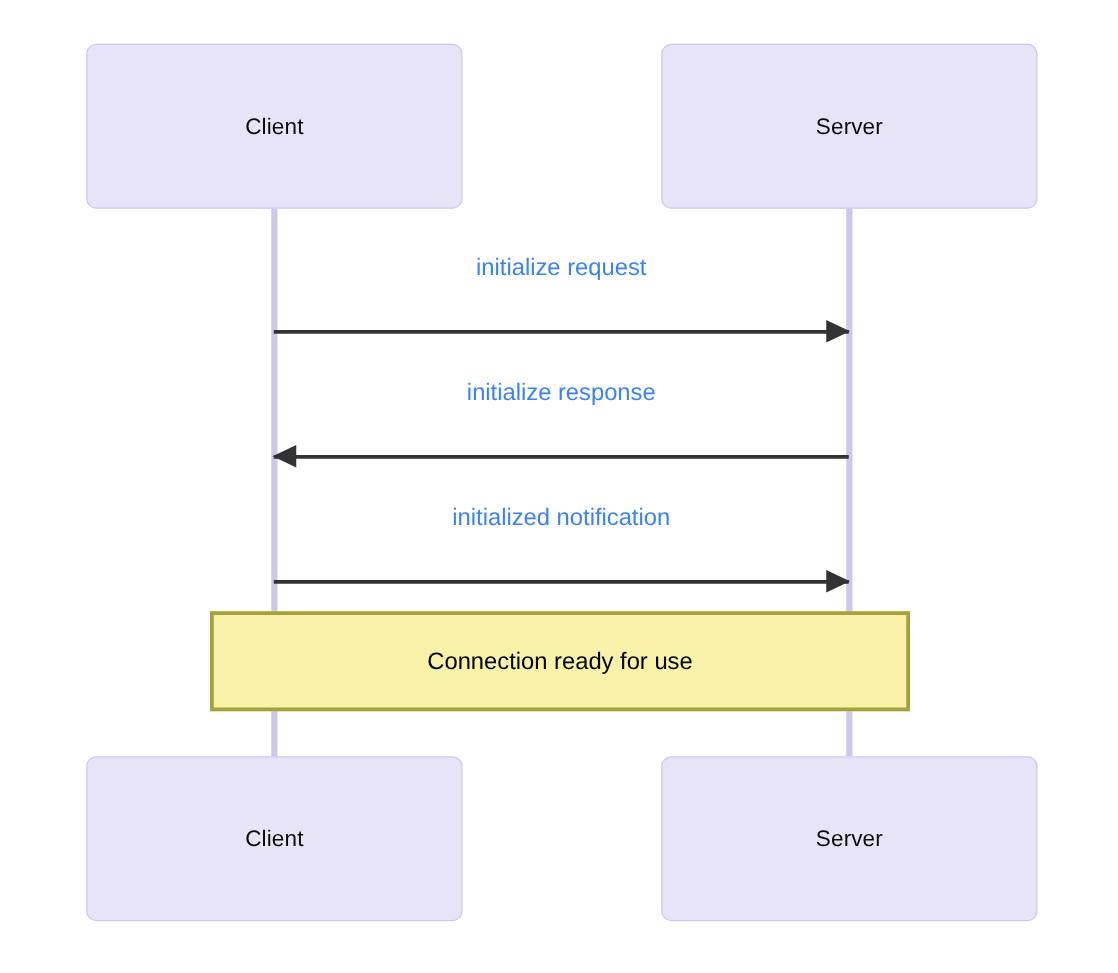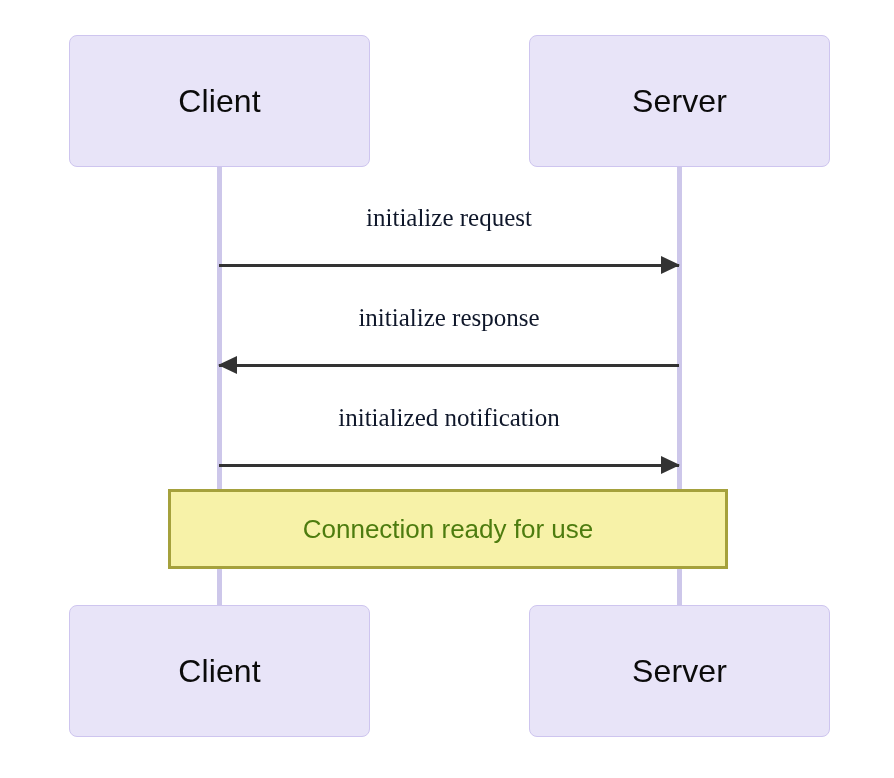--- a/index.html
+++ b/index.html
@@ -22,21 +22,21 @@
     position: absolute;
     box-sizing: border-box;
     background: #e8e4f8;
     border: 1px solid #cec5ef;
     border-radius: 8px;
     display: flex;
     align-items: center;
     justify-content: center;
   }
   .actor-label {
-    font-size: 32px;
+    font-size: 18px;
     color: #0b0b0b;
     font-family: "Liberation Sans", sans-serif;
     letter-spacing: 0.1px;
     line-height: 1;
   }
   #actor-client-top   { left: 69px;  top: 35px;  width: 301px; height: 132px; }
   #actor-server-top   { left: 529px; top: 35px;  width: 301px; height: 132px; }
   #actor-client-bot   { left: 69px;  top: 605px; width: 301px; height: 132px; }
   #actor-server-bot   { left: 529px; top: 605px; width: 301px; height: 132px; }
 
@@ -55,23 +55,23 @@
   .message {
     position: absolute;
     height: 62px;
   }
   .msg-label {
     position: absolute;
     left: 0;
     right: 0;
     top: 0;
     text-align: center;
-    font-size: 25px;
-    color: #0f172a;
-    font-family: Liberation Serif, serif;
+    font-size: 19px;
+    color: #3b82f6;
+    font-family: Liberation Sans, sans-serif;
     line-height: 1;
     white-space: nowrap;
   }
   .msg-line {
     position: absolute;
     left: 0;
     right: 0;
     bottom: 0;
     height: 3px;
     background: #333333;
@@ -105,22 +105,22 @@
     width: 560px;
     height: 80px;
     box-sizing: border-box;
     background: #f7f2a8;
     border: 3px solid #a5a13c;
     display: flex;
     align-items: center;
     justify-content: center;
   }
   .note-label {
-    font-size: 26px;
-    color: #4d7c0f;
+    font-size: 19px;
+    color: #000000;
     font-family: "Liberation Sans", sans-serif;
     line-height: 1;
     white-space: nowrap;
   }
 </style>
 </head>
 <body>
 
 <div id="canvas">
 

